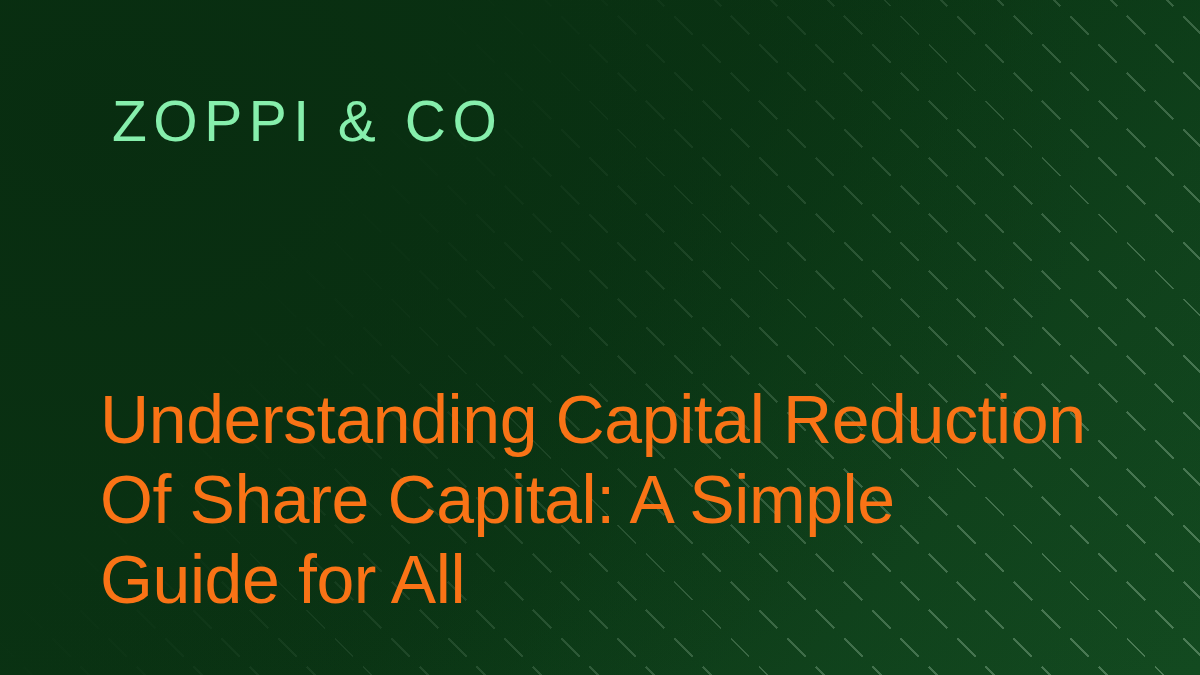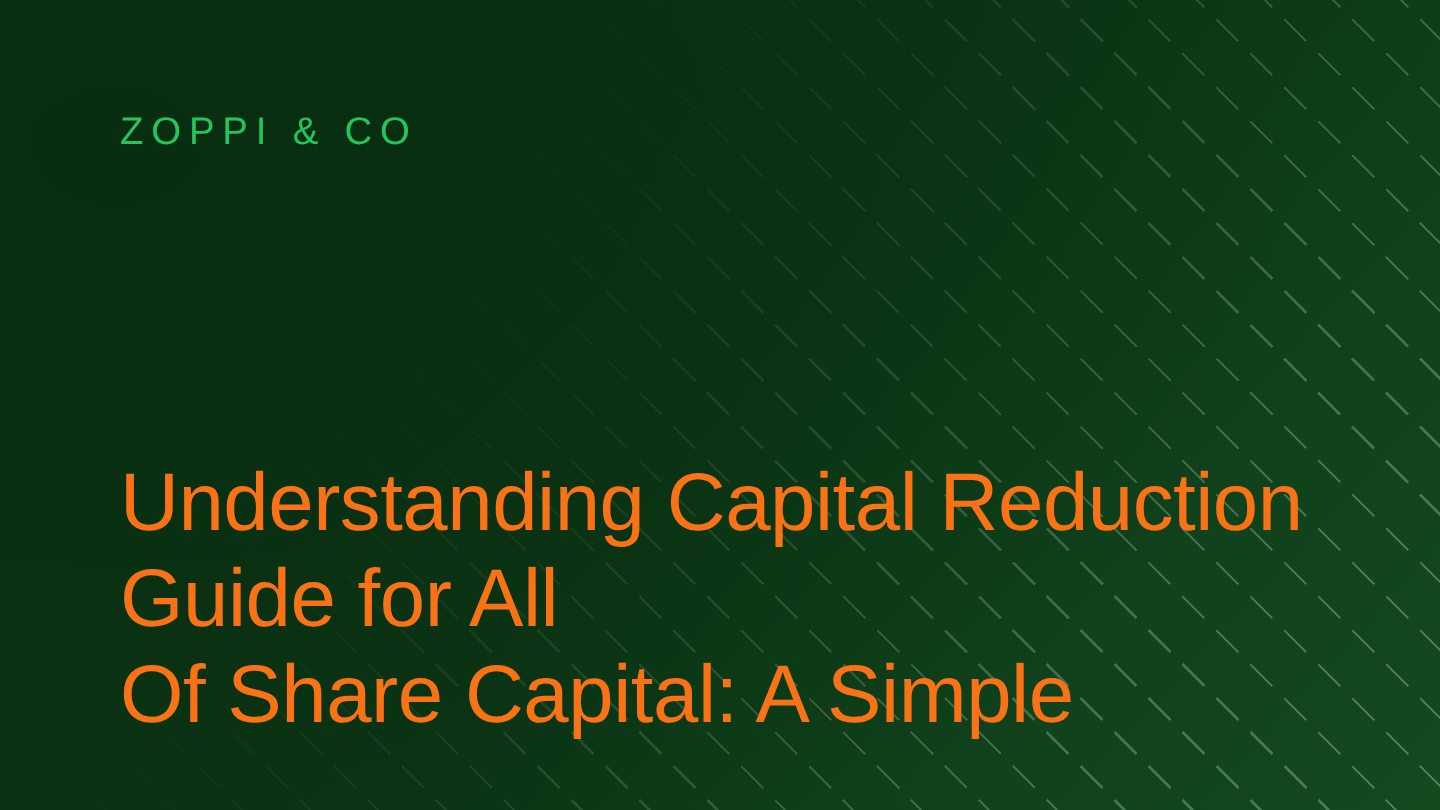--- a/index.html
+++ b/index.html
@@ -95,27 +95,27 @@
   }
 
   .content {
     position: absolute;
     inset: 0;
     z-index: 5;
   }
 
   .brand {
     position: absolute;
-    left: 100px;
+    left: 112px;
     top: 93px;
-    font-size: 32px;
+    font-size: 57px;
     line-height: 1;
     font-weight: 400;
     letter-spacing: 6.5px;
-    color: #22c55e;
+    color: #86efac;
     white-space: nowrap;
   }
 
   .headline {
     position: absolute;
     left: 100px;
     top: 379px;
     width: 1040px;
     margin: 0;
     font-size: 68px;
@@ -139,18 +139,18 @@
   <div class="bg-pattern"></div>
   <div class="bg-pattern-fade"></div>
   <div class="bg-vignette"></div>
 
   <div class="content">
 
     <div class="brand">ZOPPI &amp; CO</div>
 
     <h1 class="headline">
       <span class="line">Understanding Capital Reduction</span>
+      <span class="line">Of Share Capital: A Simple</span>
       <span class="line">Guide for All</span>
-      <span class="line">Of Share Capital: A Simple</span>
     </h1>
 
   </div>
 </div>
 
 </body></html>

